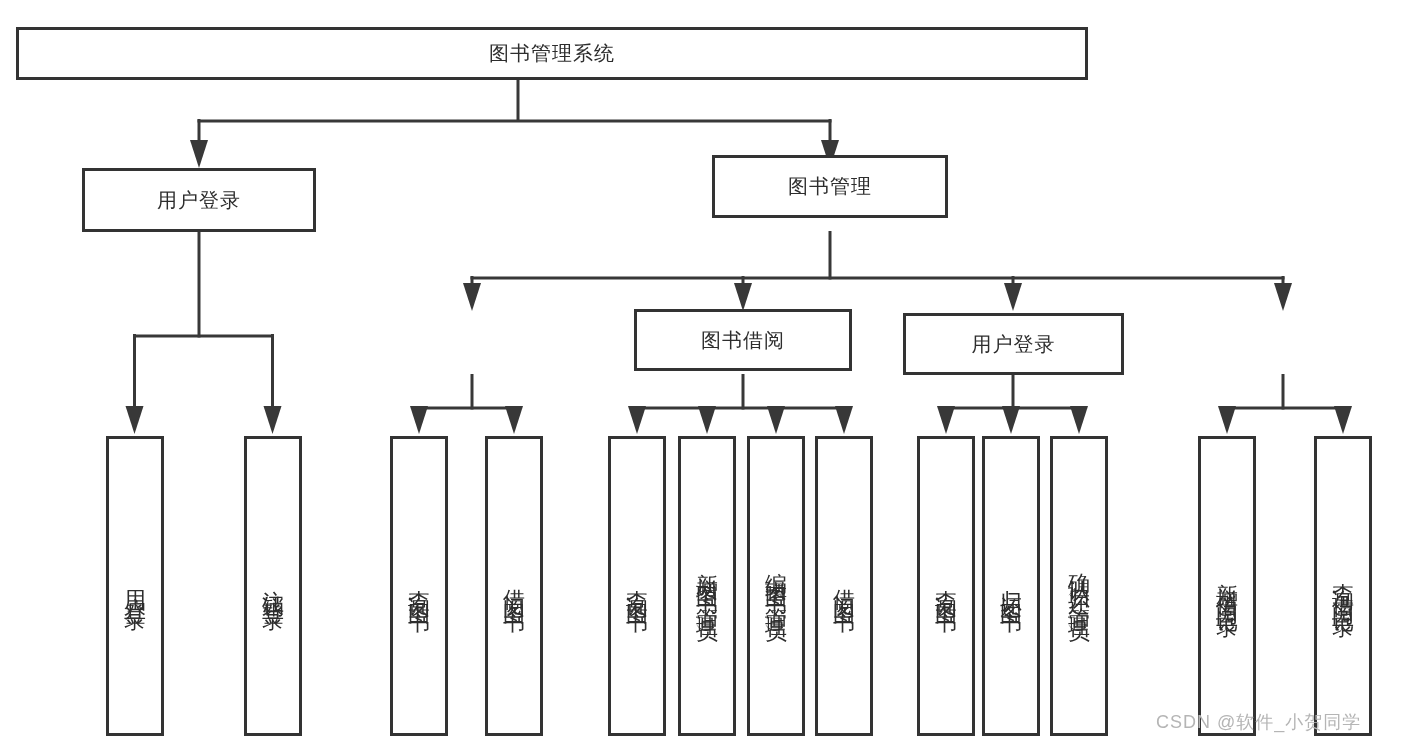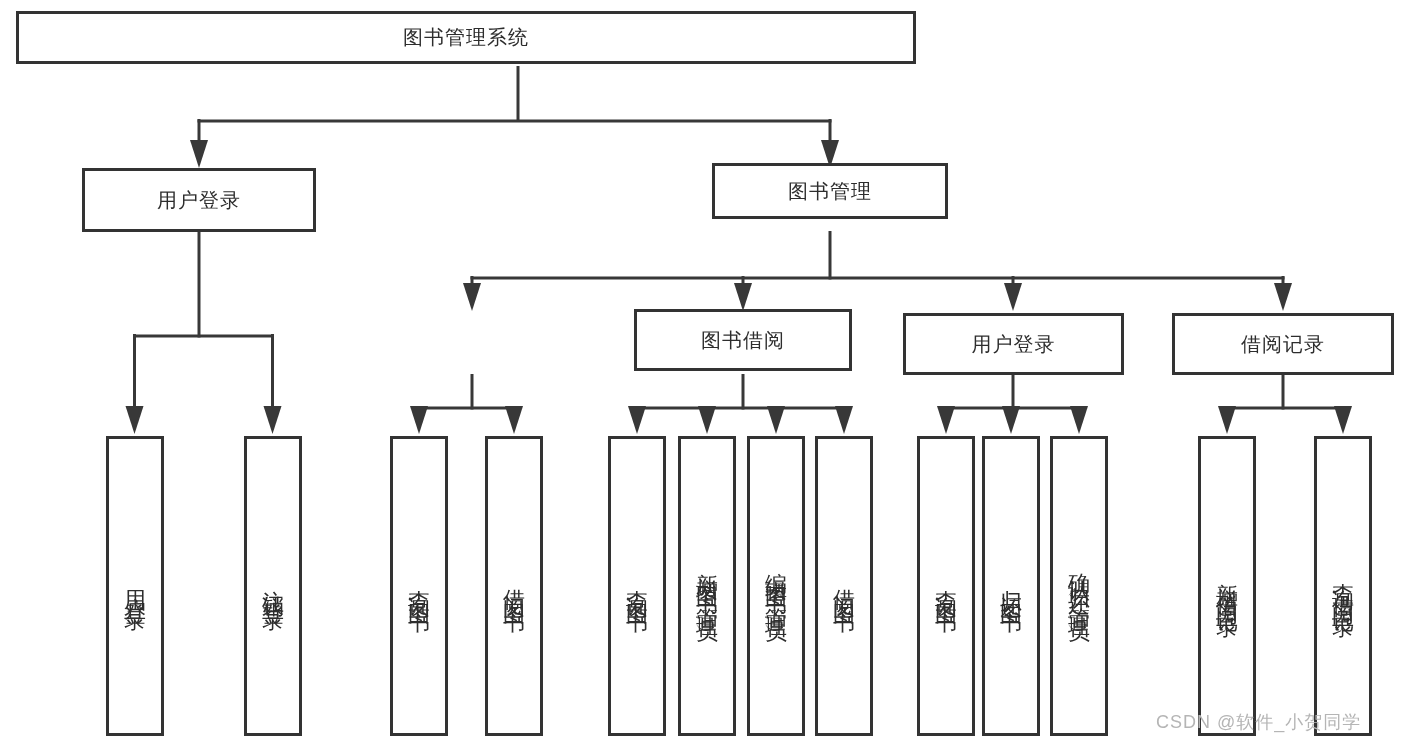--- a/index.html
+++ b/index.html
@@ -105,39 +105,36 @@
       <polygon points="767,406 785,406 776,434"></polygon>
       <polygon points="835,406 853,406 844,434"></polygon>
       <polygon points="937,406 955,406 946,434"></polygon>
       <polygon points="1002,406 1020,406 1011,434"></polygon>
       <polygon points="1070,406 1088,406 1079,434"></polygon>
       <polygon points="1218,406 1236,406 1227,434"></polygon>
       <polygon points="1334,406 1352,406 1343,434"></polygon>
     </g>
   </svg>
 
-  <div class="node h" style="left:16px;top:11px;width:900px;height:53px">
+  <div class="node h" style="left:16px;top:27px;width:1072px;height:53px">
     <span>图书管理系统</span>
   </div>
 
   <div class="node h" style="left:82px;top:168px;width:234px;height:64px">
     <span>用户登录</span>
   </div>
-  <div class="node h" style="left:712px;top:163px;width:236px;height:56px">
+  <div class="node h" style="left:712px;top:155px;width:236px;height:63px">
     <span>图书管理</span>
   </div>
 
   <div class="node h" style="left:634px;top:309px;width:218px;height:62px">
     <span>图书借阅</span>
   </div>
   <div class="node h" style="left:903px;top:313px;width:221px;height:62px">
     <span>用户登录</span>
-  </div>
-  <div class="node h" style="left:1172px;top:313px;width:222px;height:62px">
-    <span>借阅记录</span>
   </div>
 
   <div class="node v" style="left:106px;top:436px;width:58px;height:300px">
     <span>用户登录</span>
   </div>
   <div class="node v" style="left:244px;top:436px;width:58px;height:300px">
     <span>注销登录</span>
   </div>
   <div class="node v" style="left:390px;top:436px;width:58px;height:300px">
     <span>查询图书</span>

